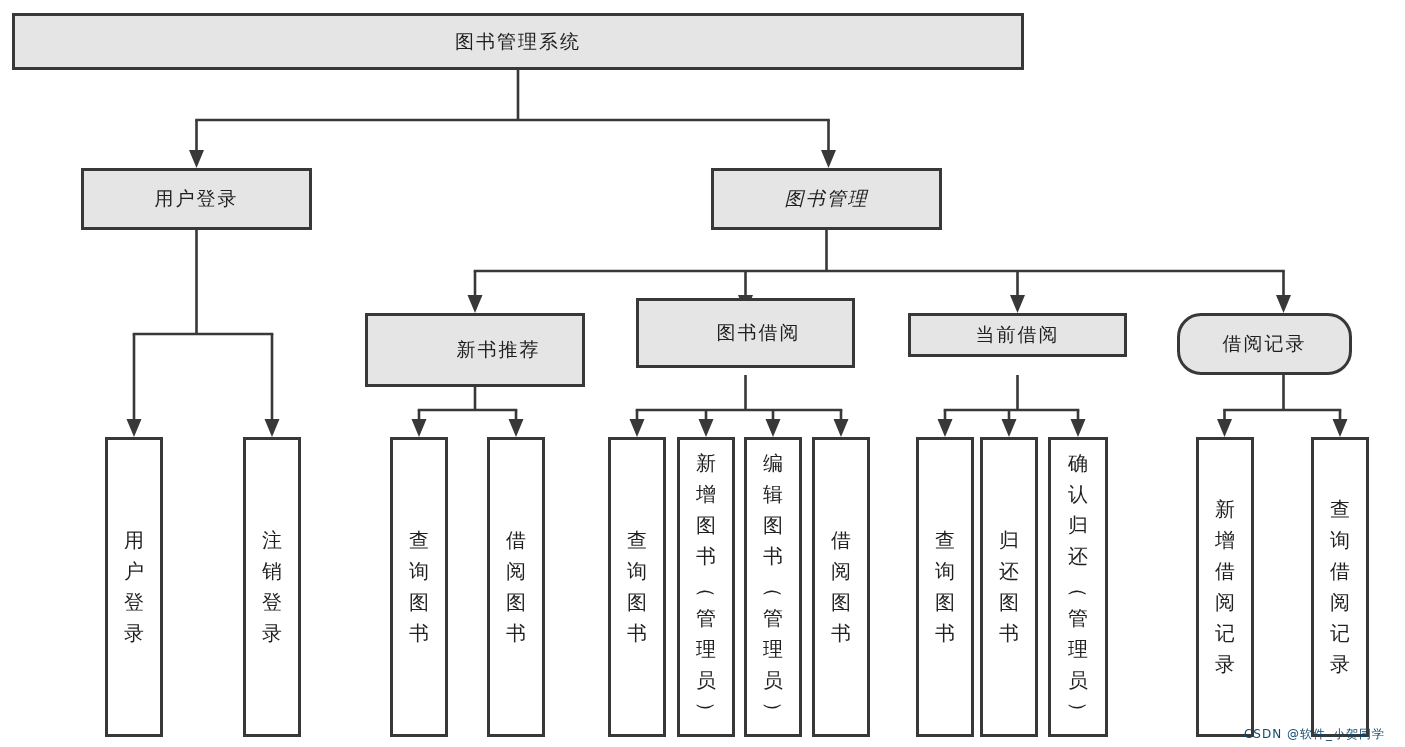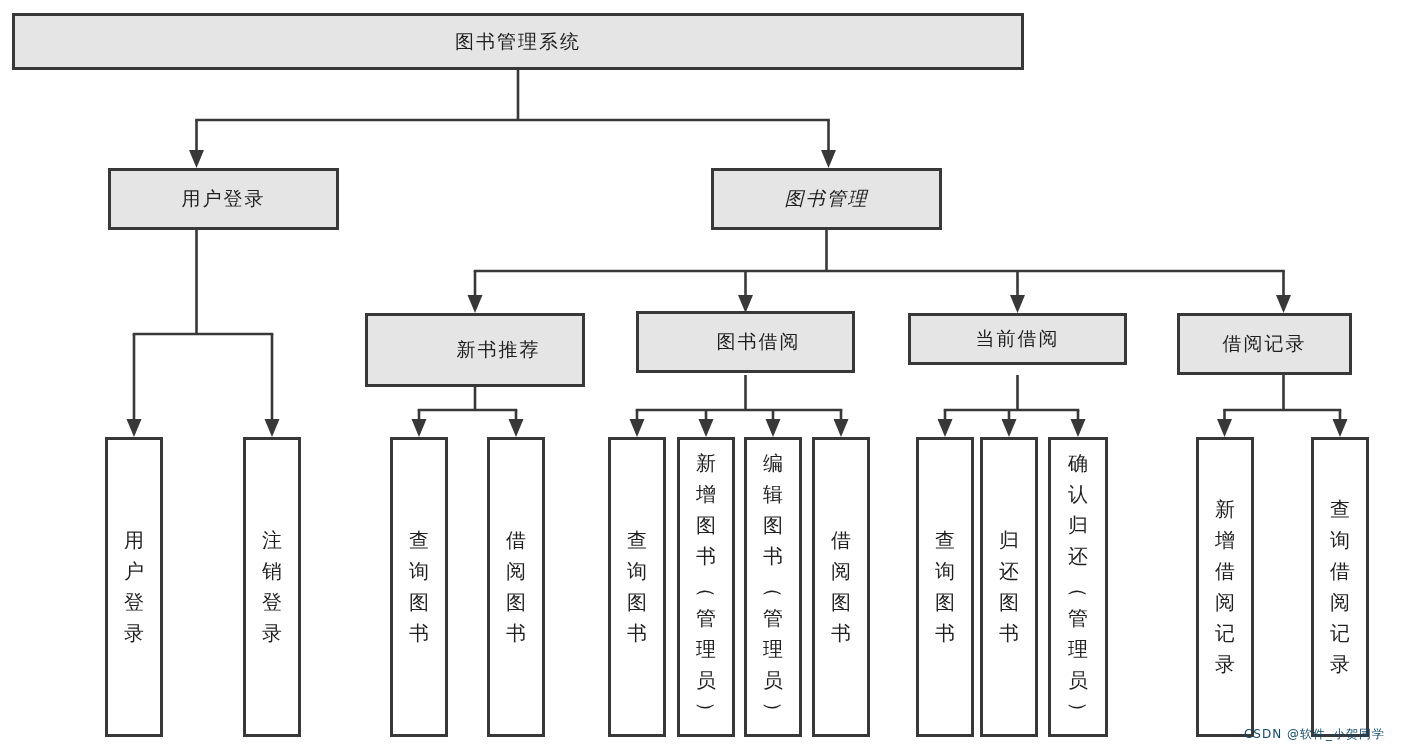--- a/index.html
+++ b/index.html
@@ -82,37 +82,37 @@
     <line x1="1224.5" y1="410" x2="1224.5" y2="423" stroke="#383838" stroke-width="2.6"></line>
     <polygon points="1217,419 1232,419 1224.5,437" fill="#383838"></polygon>
     <line x1="1340" y1="410" x2="1340" y2="423" stroke="#383838" stroke-width="2.6"></line>
     <polygon points="1332.5,419 1347.5,419 1340,437" fill="#383838"></polygon>
   </svg>
 
 <div class="node" style="left:12px;top:13px;width:1012px;height:57px;">
   <span>图书管理系统</span>
 </div>
 
-<div class="node" style="left:81px;top:168px;width:231px;height:62px;margin-left:27px;">
+<div class="node" style="left:81px;top:168px;width:231px;height:62px;">
   <span>用户登录</span>
 </div>
 <div class="node" style="left:711px;top:168px;width:231px;height:62px;font-style:italic;">
   <span>图书管理</span>
 </div>
 
 <div class="node" style="left:365px;top:313px;width:220px;height:74px;padding-left:47px;">
   <span>新书推荐</span>
 </div>
-<div class="node" style="left:636px;top:311px;width:219px;height:62px;padding-left:26px;">
+<div class="node" style="left:636px;top:298px;width:219px;height:70px;padding-left:26px;">
   <span>图书借阅</span>
 </div>
-<div class="node" style="left:908px;top:313px;width:219px;height:52px;">
+<div class="node" style="left:908px;top:313px;width:219px;height:44px;">
   <span>当前借阅</span>
 </div>
-<div class="node" style="left:1177px;top:313px;width:175px;height:62px;">
+<div class="node" style="left:1177px;top:313px;width:175px;height:62px;border-radius:24px;">
   <span>借阅记录</span>
 </div>
 
 <div class="vnode" style="left:105px;top:437px;width:58px;height:300px;">
   <div class="vtext">
       <span>用</span>
       <span>户</span>
       <span>登</span>
       <span>录</span>
     </div>

